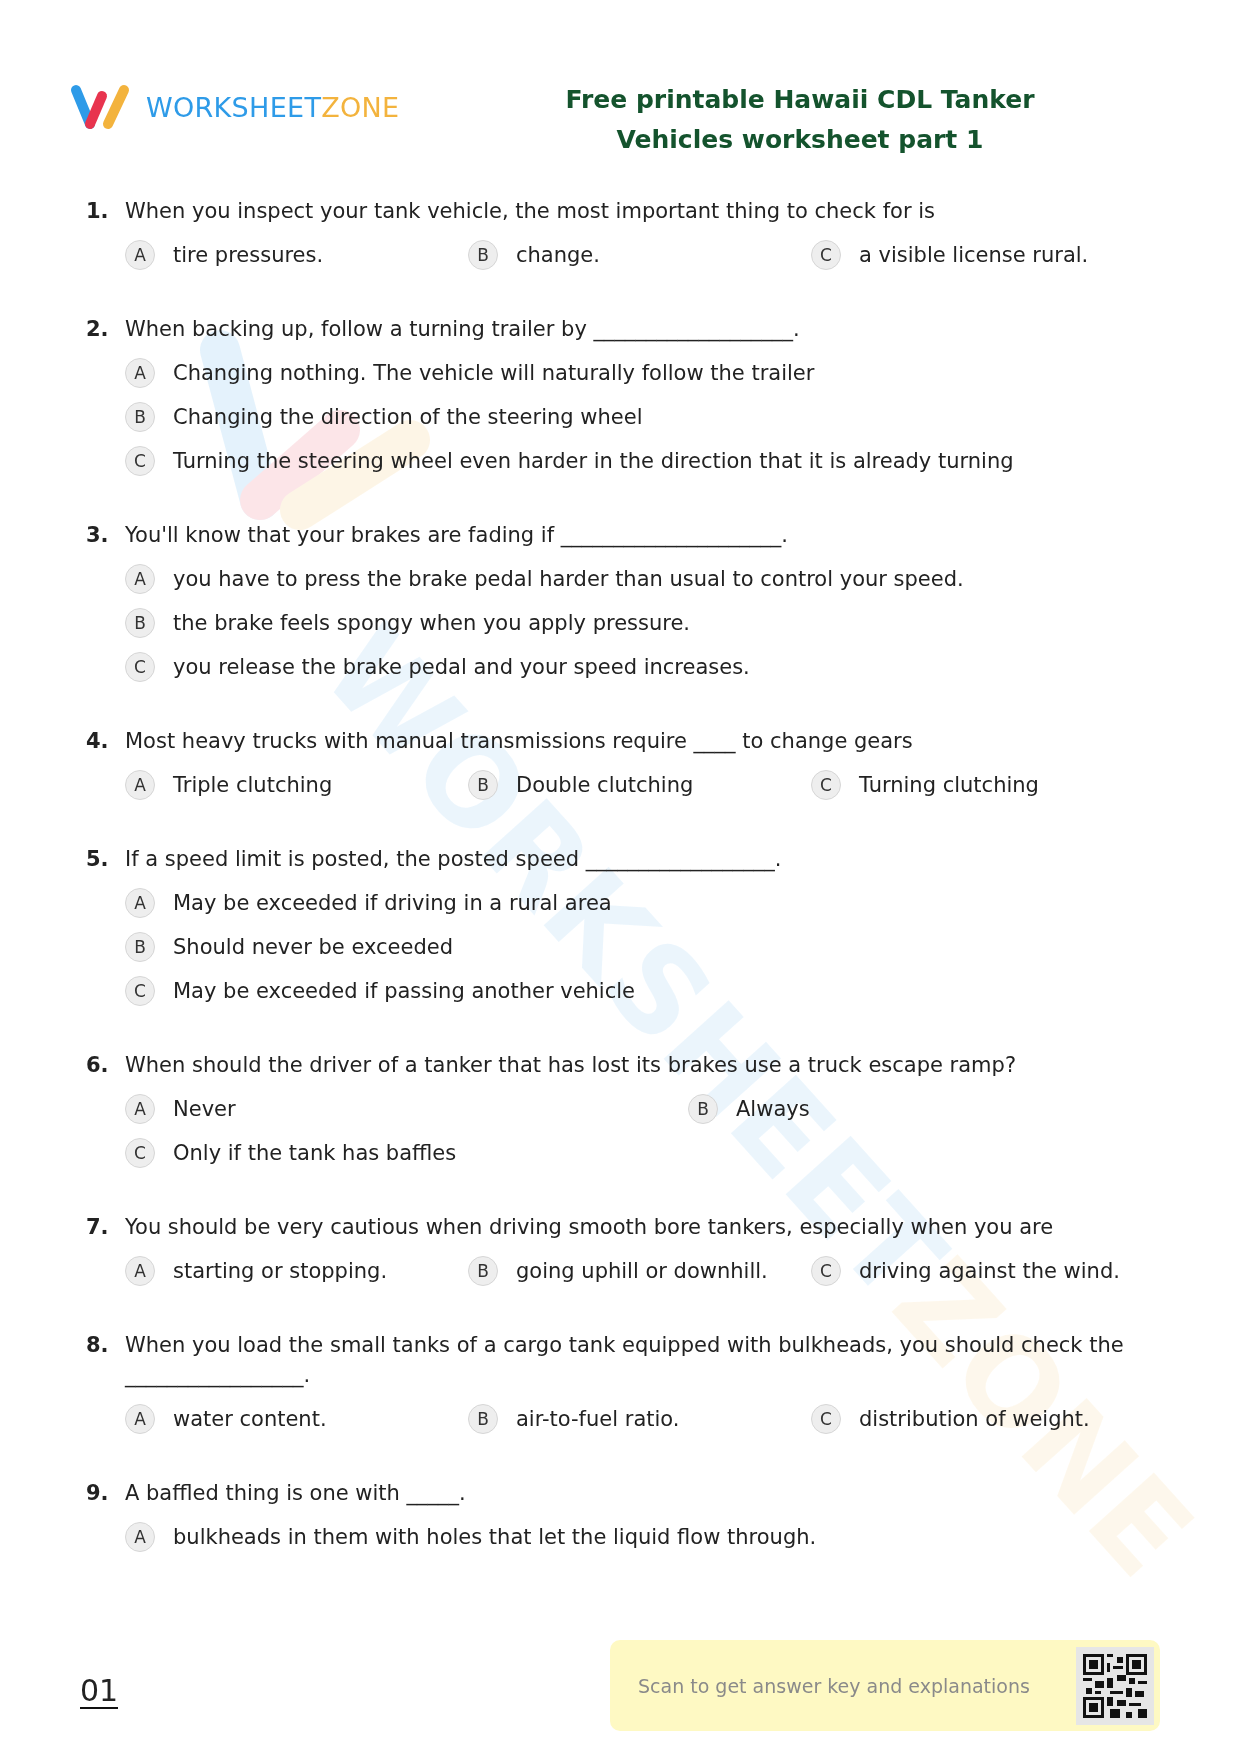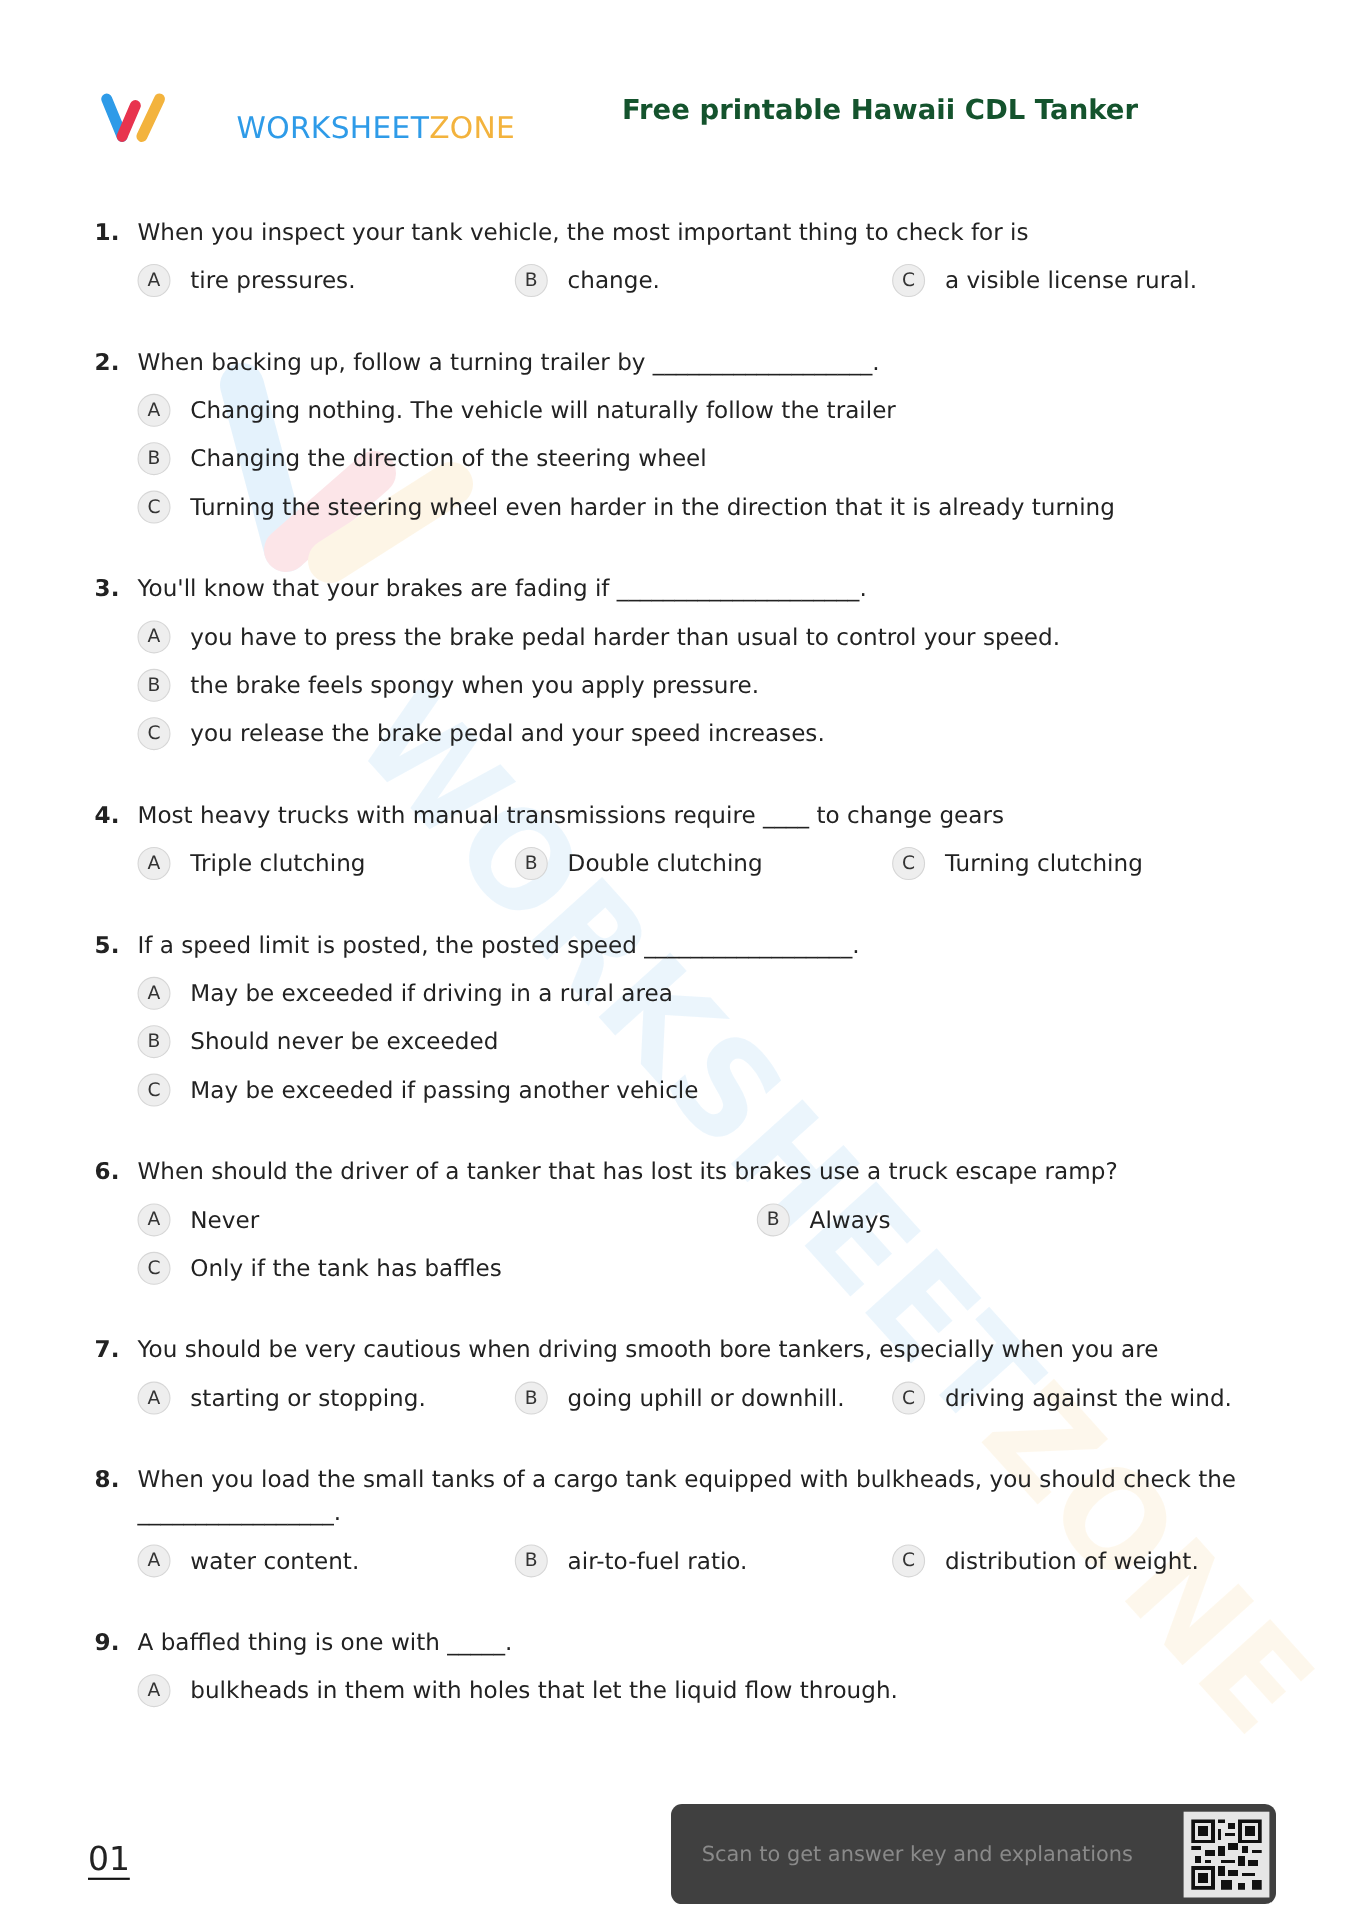--- a/index.html
+++ b/index.html
@@ -1,21 +1,21 @@
 <!DOCTYPE html>
 <html><head>
   <meta charset="utf-8">
   <style>
     html, body { margin: 0; padding: 0; }
     body {
       width: 1239px; height: 1754px; position: relative; overflow: hidden;
       background: #ffffff; color: #222222;
       font-family: "DejaVu Sans", sans-serif;
     }
-    .logo { position: absolute; left: 89px; top: 82px; display: flex; align-items: flex-end; gap: 48px; }
+    .logo { position: absolute; left: 68px; top: 82px; display: flex; align-items: center; }
     .logo svg { width: 66px; height: 50px; }
     .logo-text { font-size: 27px; font-weight: normal; margin-left: 12px; letter-spacing: 0.3px; }
     .logo-text .w { color: #2e9be8; }
     .logo-text .z { color: #f3b33d; }
     .title {
       position: absolute; left: 560px; width: 480px; top: 80px;
       text-align: center; font-size: 25px; font-weight: bold; line-height: 40px; color: #14532d;
     }
     .watermark {
       position: absolute; left: 400px; top: 600px; font-size: 120px; font-weight: bold;
@@ -36,39 +36,40 @@
       display: flex; align-items: center; justify-content: center; font-size: 17px; color: #333;
       margin-right: 18px; flex: none; box-sizing: border-box;
     }
     .w3 { width: 343px; } .w2 { width: 563px; }
     .footer-num {
       position: absolute; left: 80px; top: 1675px; font-size: 30px; font-weight: normal;
       border-bottom: 2px solid #111; line-height: 32px;
     }
     .scan-box {
       position: absolute; left: 610px; top: 1640px; width: 550px; height: 91px;
-      background: #404040; border-radius: 10px; display: flex; align-items: center;
+      background: #fef9c3; border-radius: 10px; display: flex; align-items: center;
     }
     .scan-text { font-size: 19px; color: #8a8a8a; margin-left: 28px; flex: 1; }
     .qr { width: 78px; height: 78px; background: #e6e6e6; margin-right: 6px; display: flex; align-items: center; justify-content: center; }
     .qr svg { width: 64px; height: 64px; }
   </style>
 </head>
 <body>
 
 <div class="logo">
   <svg viewBox="0 0 66 50">
     <line x1="8" y1="8" x2="22" y2="42" stroke="#2e9be8" stroke-width="10" stroke-linecap="round"></line>
     <line x1="22" y1="42" x2="34" y2="14" stroke="#e8344e" stroke-width="10" stroke-linecap="round"></line>
     <line x1="40" y1="42" x2="56" y2="8" stroke="#f3b33d" stroke-width="10" stroke-linecap="round"></line>
   </svg>
   <div class="logo-text"><span class="w">WORKSHEET</span><span class="z">ZONE</span></div>
 </div>
 <div class="title">
   <div>Free printable Hawaii CDL Tanker</div>
+  <div>Vehicles worksheet part 1</div>
 </div>
 
 <svg class="wm-logo" viewBox="0 0 240 200">
   <line x1="30" y1="20" x2="70" y2="170" stroke="#2e9be8" stroke-width="40" stroke-linecap="round"></line>
   <line x1="70" y1="170" x2="150" y2="100" stroke="#e8344e" stroke-width="40" stroke-linecap="round"></line>
   <line x1="110" y1="180" x2="220" y2="110" stroke="#f3b33d" stroke-width="40" stroke-linecap="round"></line>
 </svg>
 <div class="watermark"><span class="w">WORKSHEET</span><span class="z">ZONE</span></div>
 
 <div class="question" style="top:196px">

